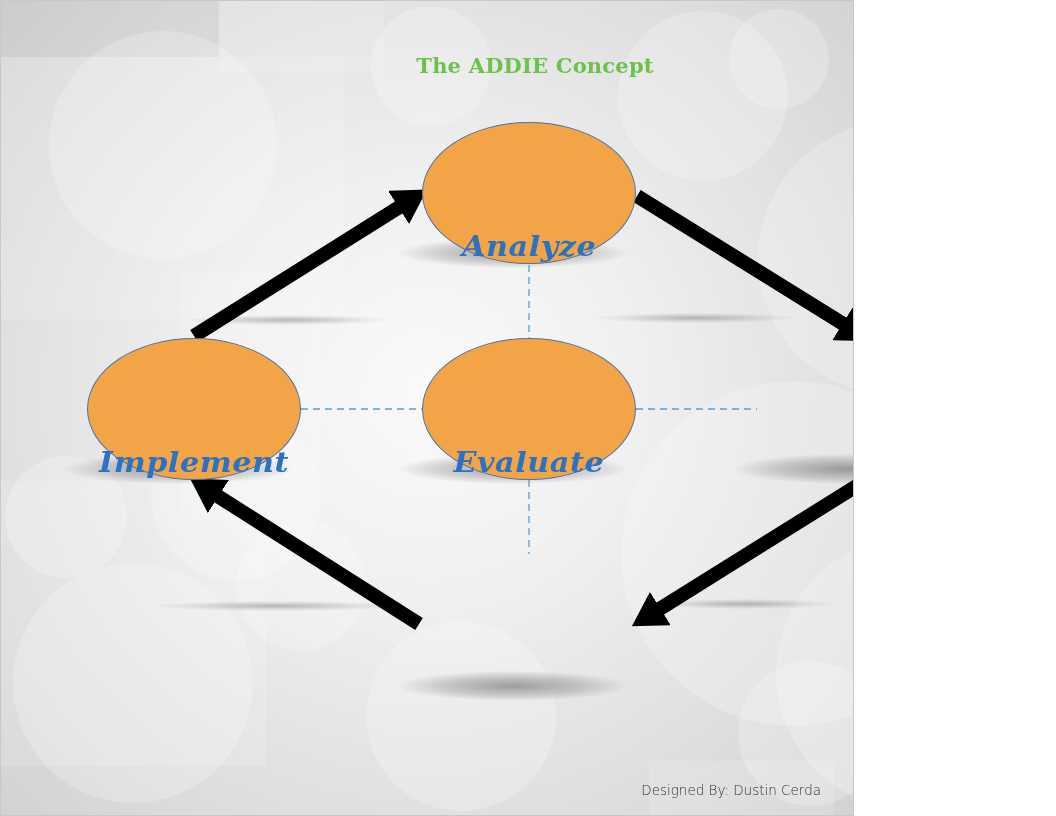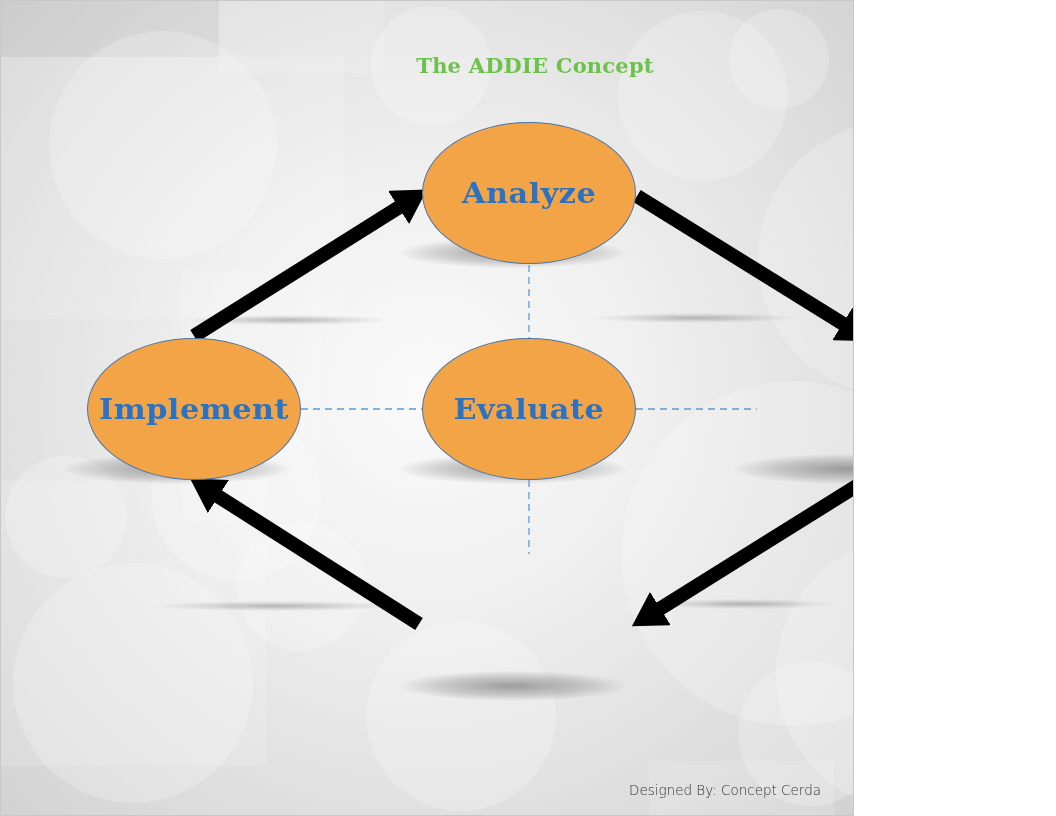--- a/index.html
+++ b/index.html
@@ -12,21 +12,21 @@
   .bg-rect { position:absolute; background:rgba(255,255,255,0.14); }
   .bg-dark { position:absolute; background:rgba(0,0,0,0.035); }
   .title { position:absolute; left:0; width:1068px; top:52px; text-align:center;
     font-family:"DejaVu Serif", serif; font-weight:bold; font-size:21px; color:#6cc24a; letter-spacing:0.2px; }
   .shadow { position:absolute; border-radius:50%;
     background: radial-gradient(ellipse at center, rgba(90,90,90,0.55) 0%, rgba(120,120,120,0.3) 45%, rgba(180,180,180,0) 72%); }
   .streak { position:absolute; height:10px; border-radius:50%;
     background: radial-gradient(ellipse at center, rgba(110,110,110,0.45) 0%, rgba(160,160,160,0.15) 55%, rgba(200,200,200,0) 75%); }
   .node { position:absolute; width:214px; height:142px; border-radius:50%;
     border:1px solid #4a74a8; box-sizing:border-box;
-    display:flex; align-items:center; justify-content:center; }
+    display:flex; align-items:flex-end; justify-content:center;font-style:italic; }
   .node span { font-family:"DejaVu Serif", serif; font-weight:bold; font-size:28px; color:#2a72c4;
     transform:scaleX(1.08); letter-spacing:0.5px; }
   svg.lines { position:absolute; left:0; top:0; }
   .credit { position:absolute; right:32px; top:781px; font-family:"DejaVu Sans", sans-serif;
     font-size:13.5px; color:#333; font-weight:300; }
 </style>
 </head>
 <body>
 
 <div id="canvas">
@@ -88,14 +88,14 @@
   <div class="node" style="left:421px;top:121px;background:#f2a446;">
     <span>Analyze</span>
   </div>
   <div class="node" style="left:421px;top:337px;background:#f2a446;">
     <span>Evaluate</span>
   </div>
   <div class="node" style="left:86px;top:337px;background:#f2a446;">
     <span>Implement</span>
   </div>
 
-  <div class="credit">Designed By: Concept Cerda</div>
+  <div class="credit">Designed By: Dustin Cerda</div>
 </div>
 
 </body></html>

